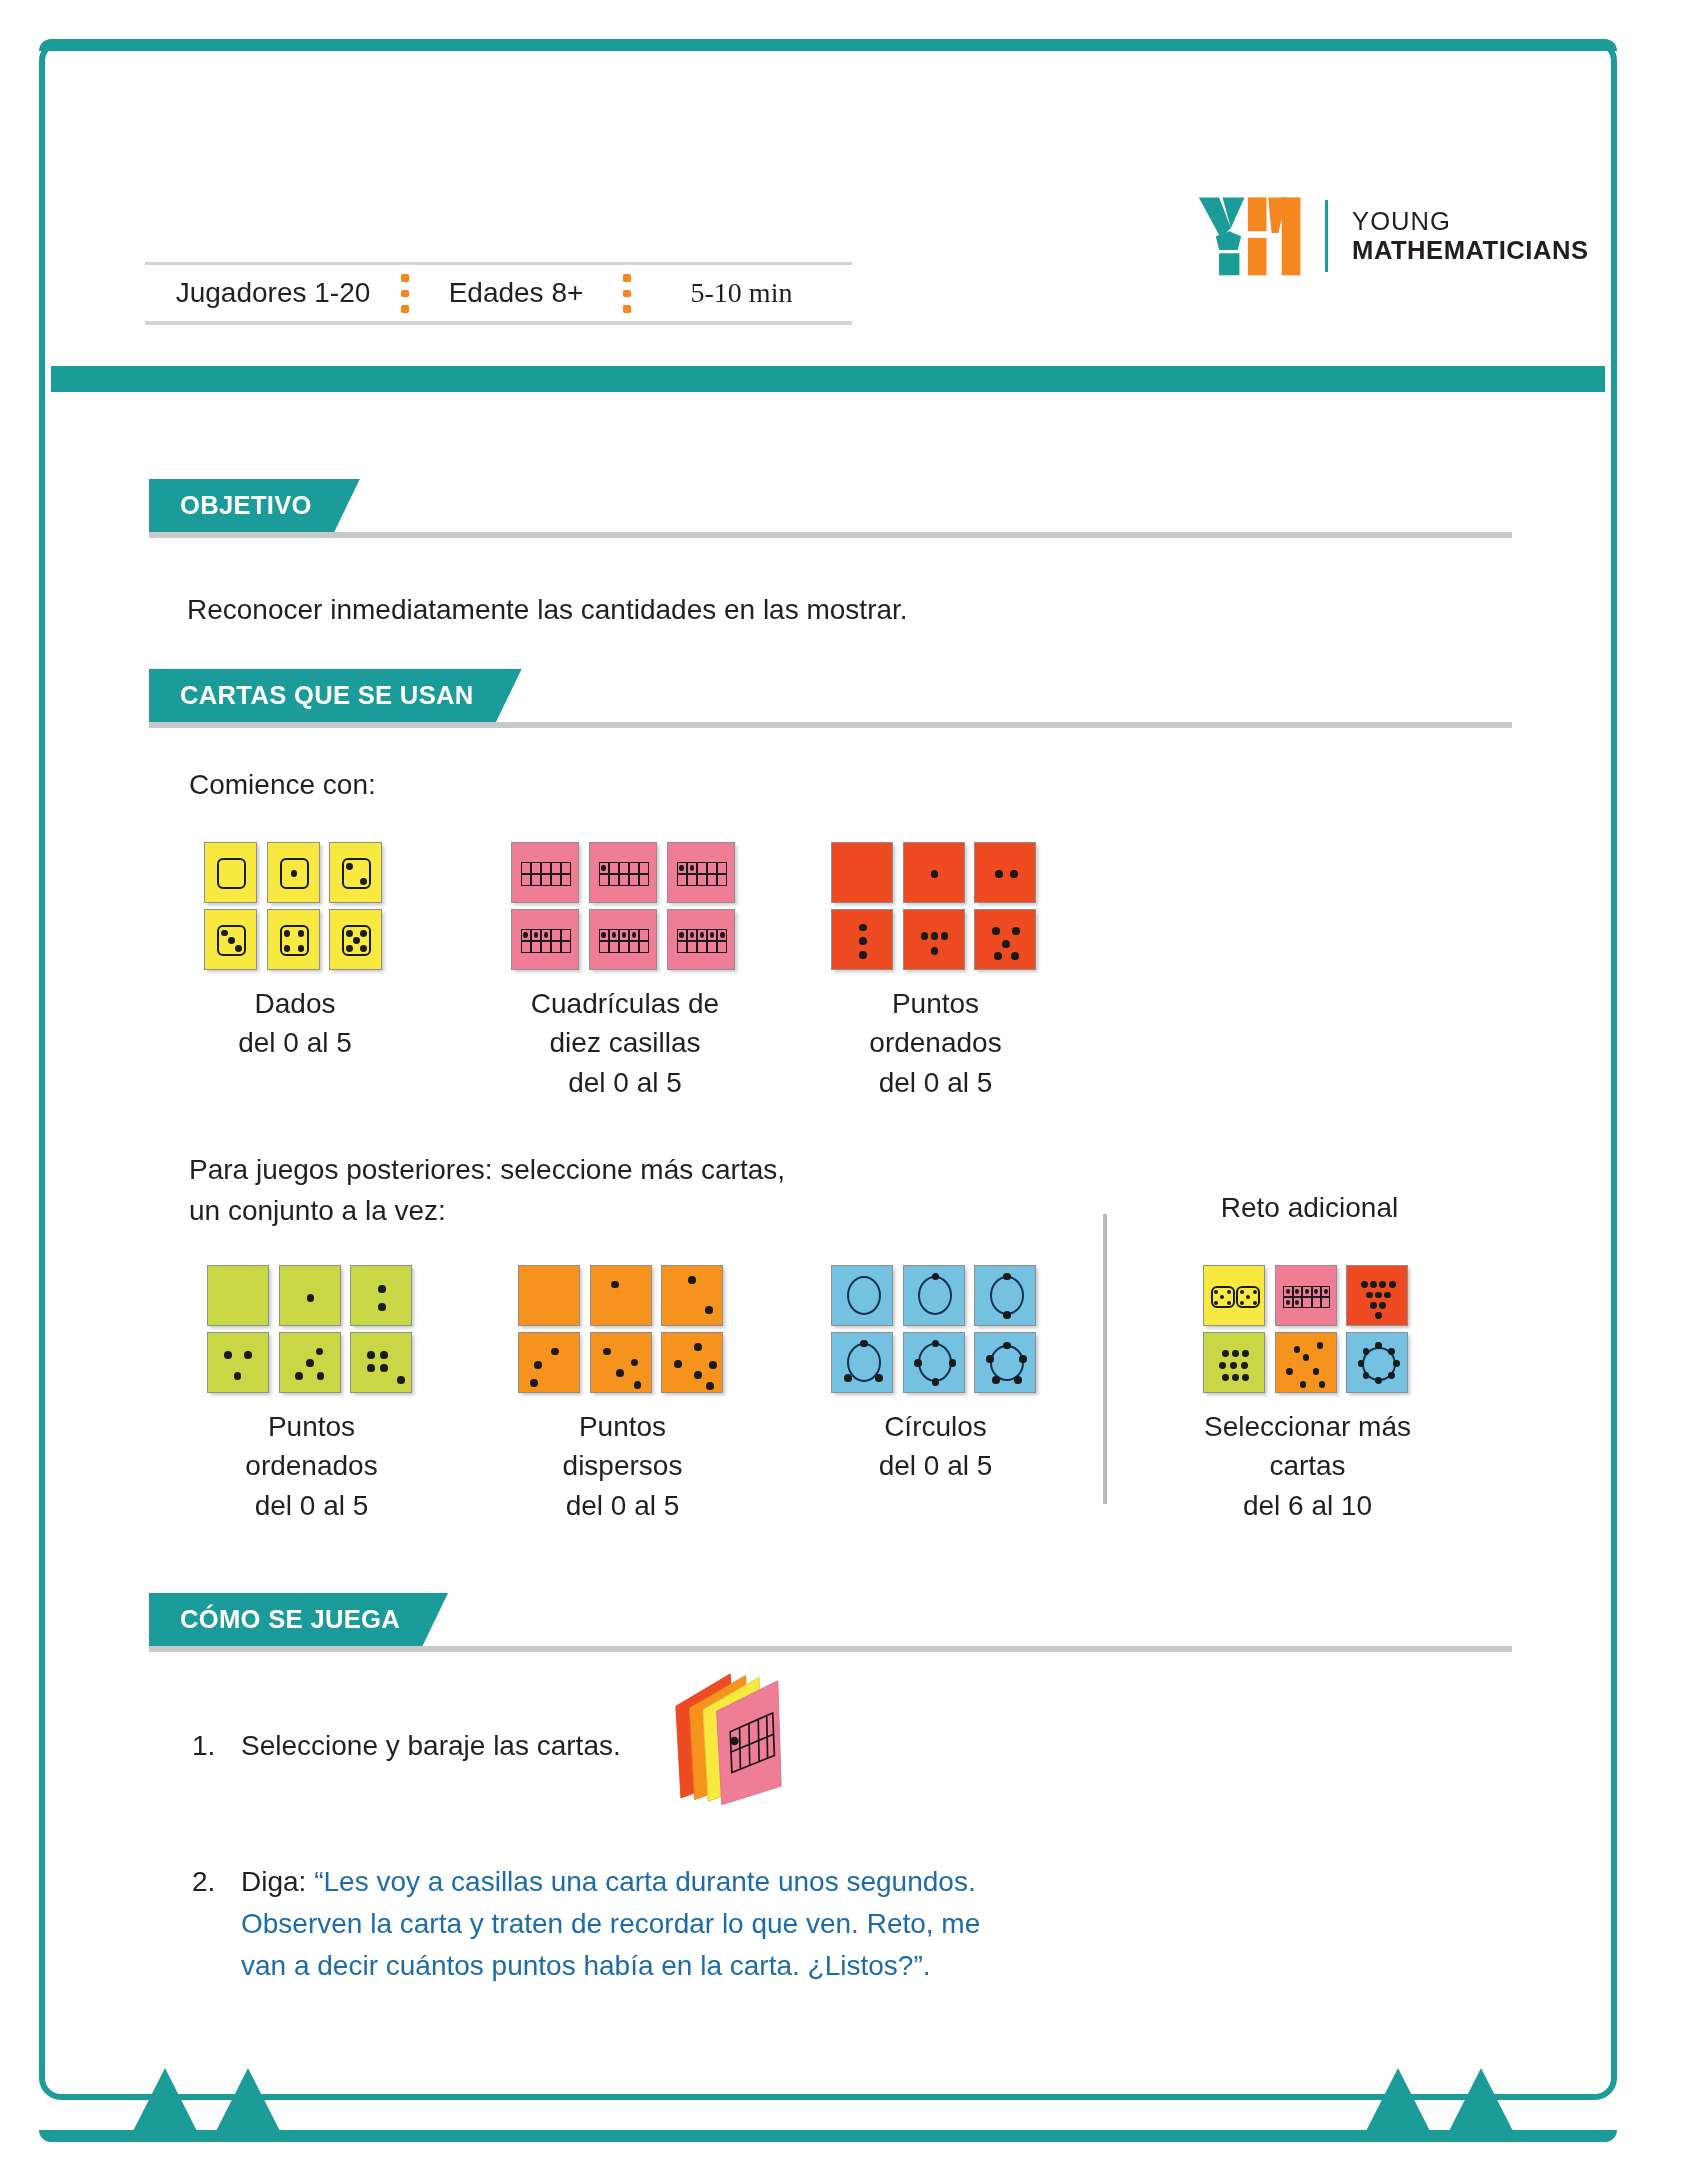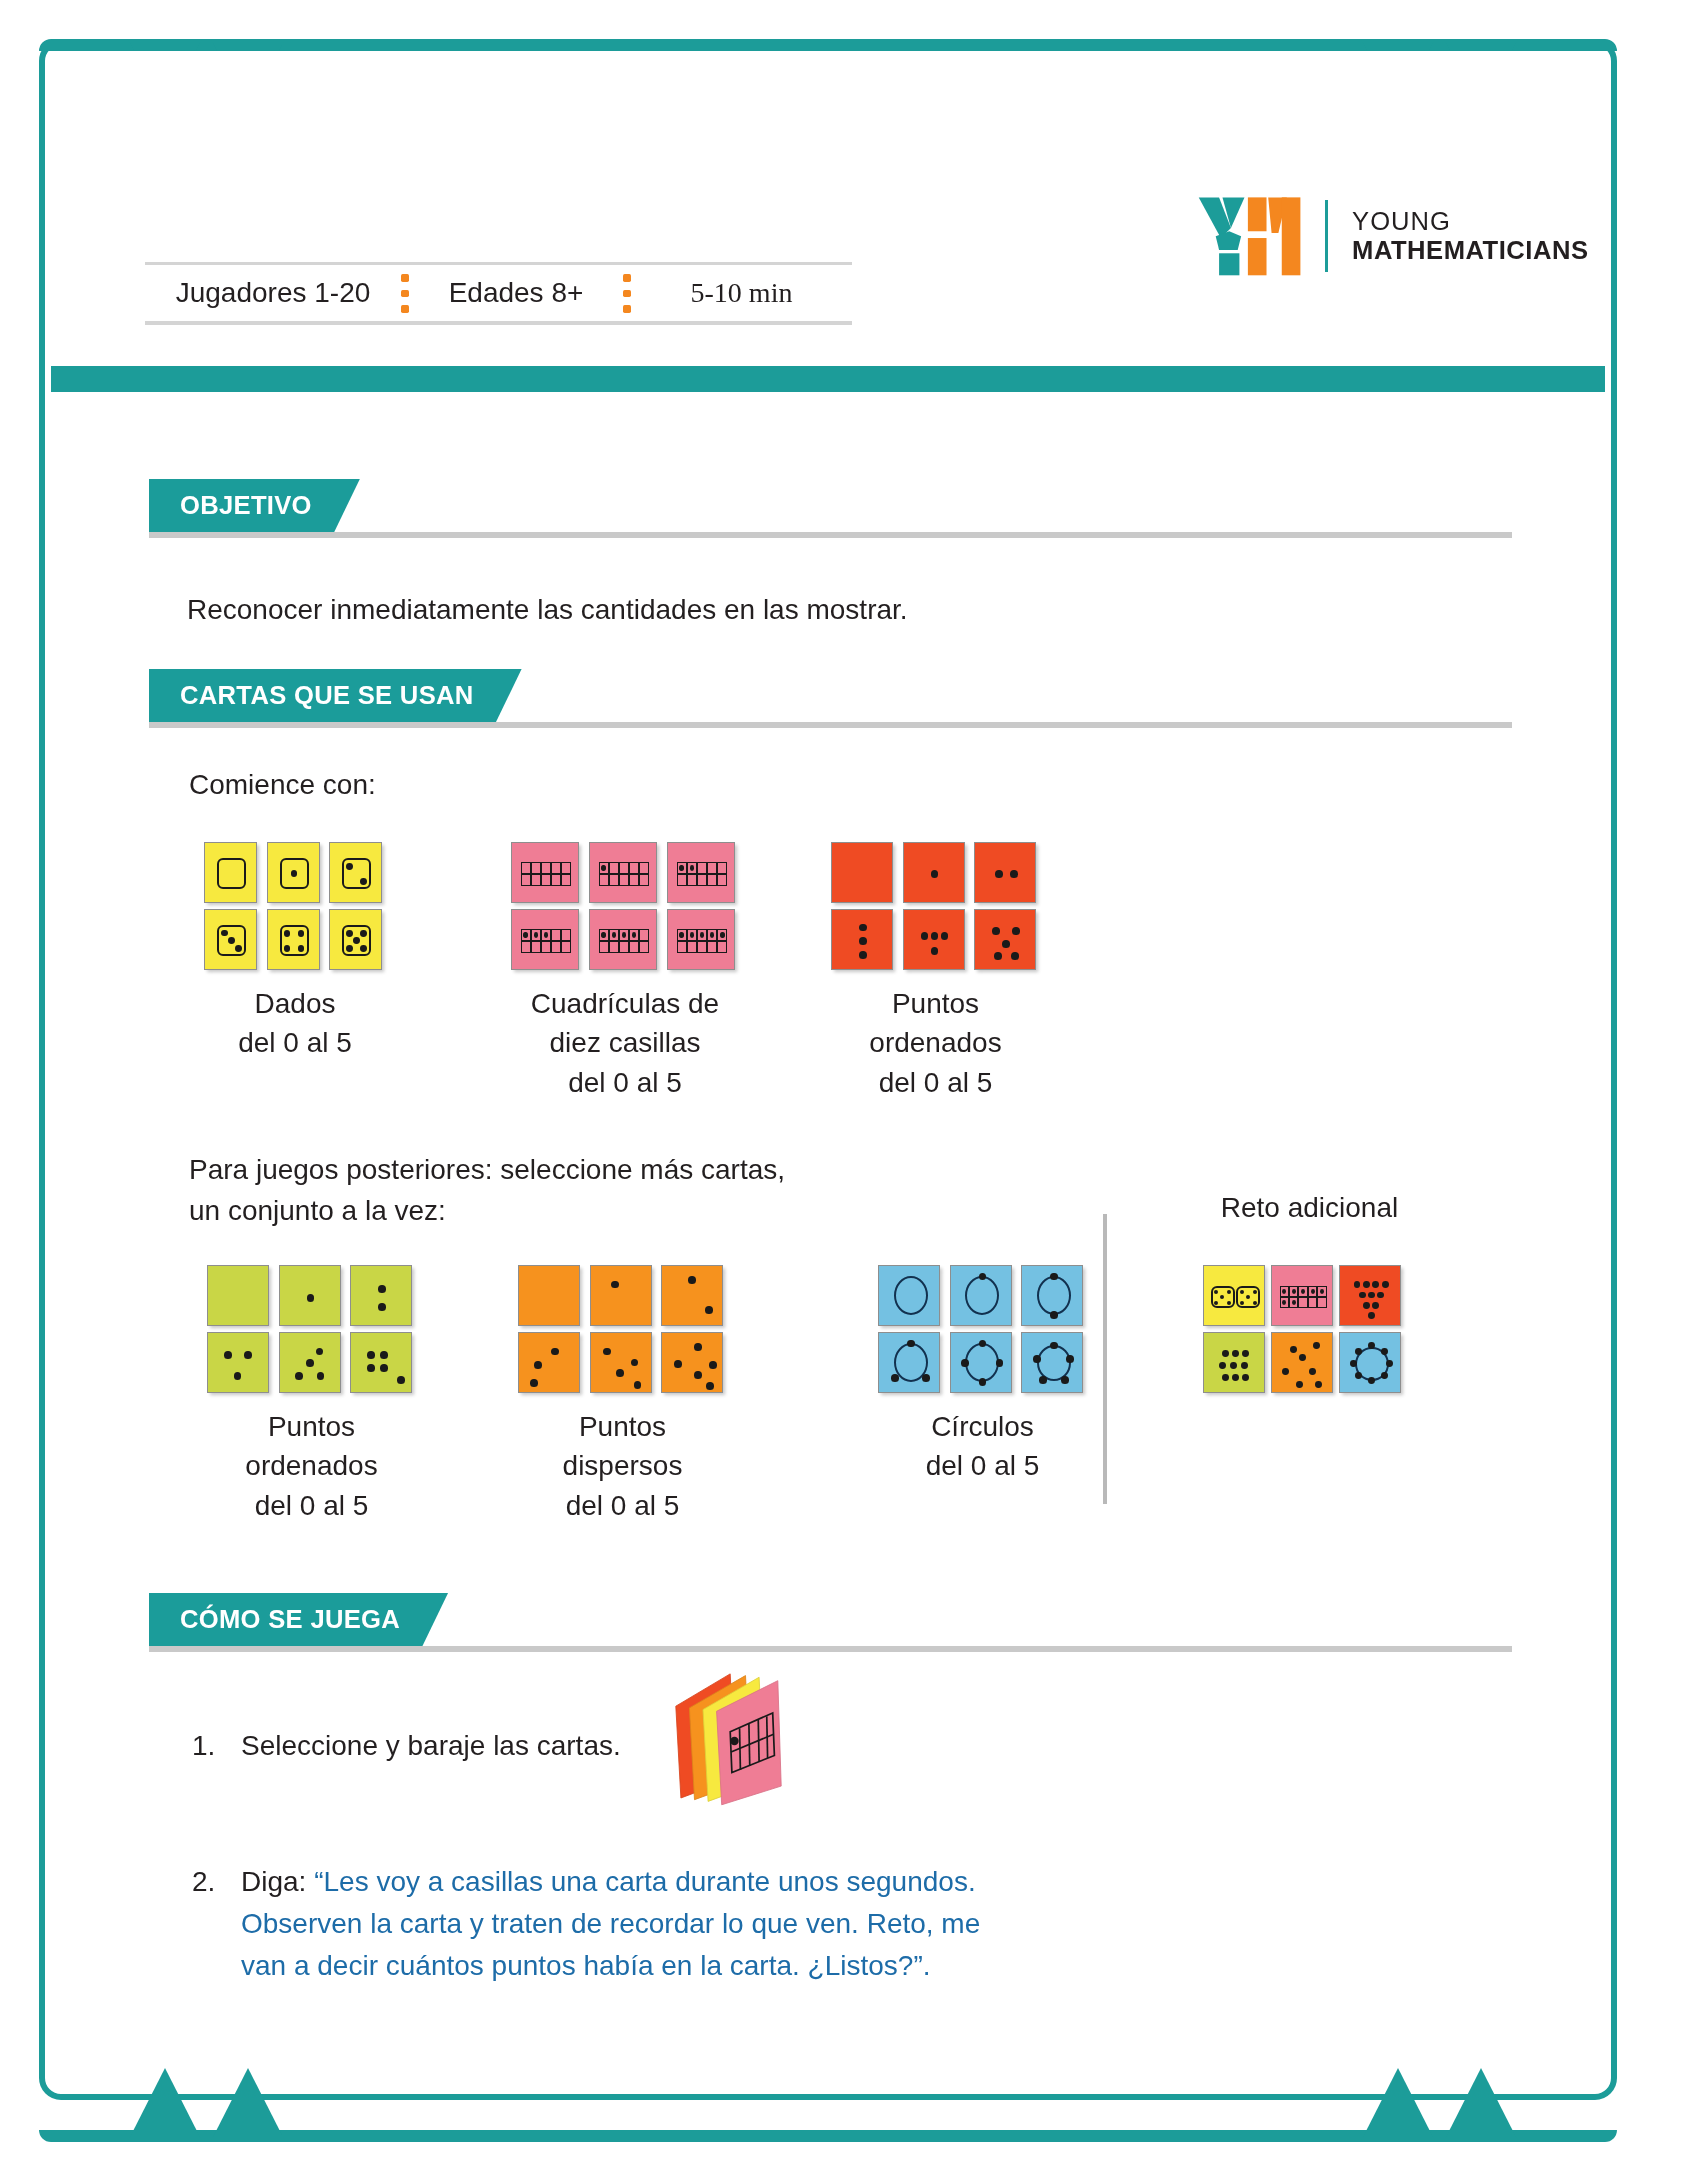--- a/index.html
+++ b/index.html
@@ -451,21 +451,21 @@
         <div class="pip" style="left:32px;top:38px;width:7.7px;height:7.7px;"></div>
         <div class="pip" style="left:44px;top:49px;width:7.7px;height:7.7px;"></div>
       </div>
     </div>
     <div class="caption" style="width:209px;">
       <div>Puntos dispersos</div>
       <div>del 0 al 5</div>
     </div>
   </div>
 
-  <div style="position:absolute;left:878px;top:1265px;">
+  <div style="position:absolute;left:831px;top:1265px;">
     <div class="cardgrid">
       <div class="card" style="width:62px;height:61px;background:#74c1e2;">
         <div class="ring" style="left:14.5px;top:10.2px;width:34px;height:39px;"></div>
       </div>
       <div class="card" style="width:62px;height:61px;background:#74c1e2;">
         <div class="ring" style="left:14.5px;top:10.2px;width:34px;height:39px;"></div>
         <div class="pip" style="left:28px;top:6.8px;width:7.7px;height:7.7px;"></div>
       </div>
       <div class="card" style="width:62px;height:61px;background:#74c1e2;">
         <div class="ring" style="left:14.5px;top:10.2px;width:34px;height:39px;"></div>
@@ -586,20 +586,24 @@
         <div class="ring" style="left:14.5px;top:13.6px;width:34px;height:34px;"></div>
         <div class="pip" style="left:28px;top:9.4px;width:6.8px;height:6.8px;"></div>
         <div class="pip" style="left:41px;top:15.3px;width:6.8px;height:6.8px;"></div>
         <div class="pip" style="left:46px;top:27px;width:6.8px;height:6.8px;"></div>
         <div class="pip" style="left:41px;top:39px;width:6.8px;height:6.8px;"></div>
         <div class="pip" style="left:28px;top:44px;width:6.8px;height:6.8px;"></div>
         <div class="pip" style="left:15.3px;top:39px;width:6.8px;height:6.8px;"></div>
         <div class="pip" style="left:10.2px;top:27px;width:6.8px;height:6.8px;"></div>
         <div class="pip" style="left:15.3px;top:15.3px;width:6.8px;height:6.8px;"></div>
       </div>
+    </div>
+    <div class="caption" style="width:209px;">
+      <div>Seleccionar más cartas</div>
+      <div>del 6 al 10</div>
     </div>
   </div>
 
   <div class="section" style="left:149px;top:1593px;width:1363px;">
     <div class="banner">
       <div class="banner-notch"></div>
       <div class="banner-tab">
           <span>CÓMO SE JUEGA</span>
         </div>
       <div class="banner-rule" style="width:1363px;"></div>

